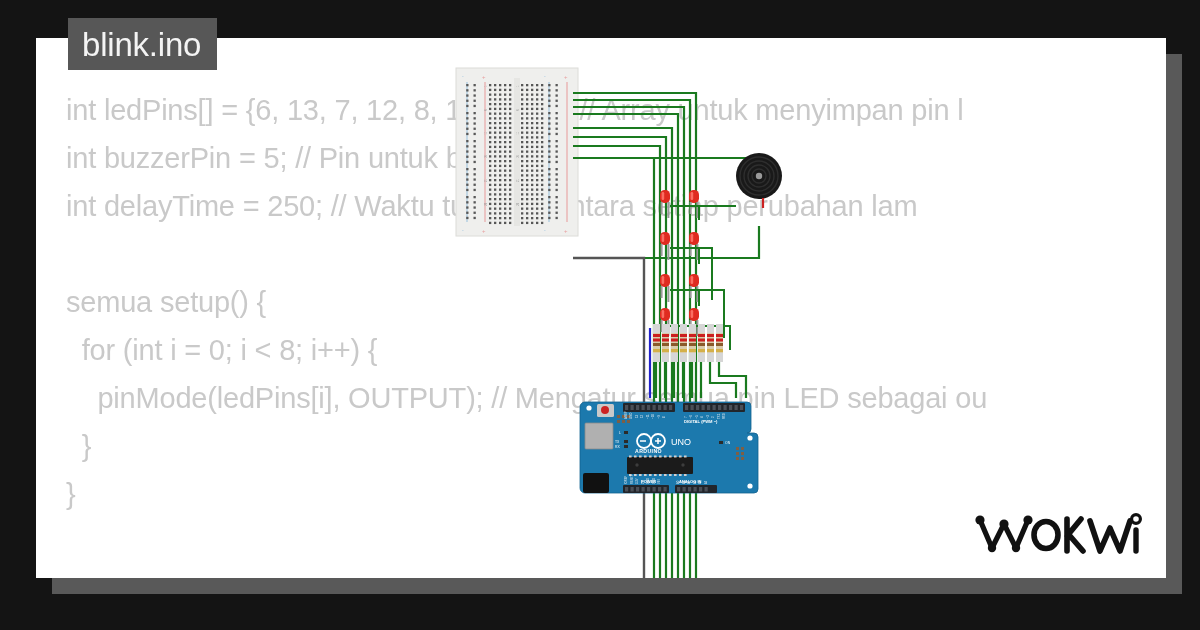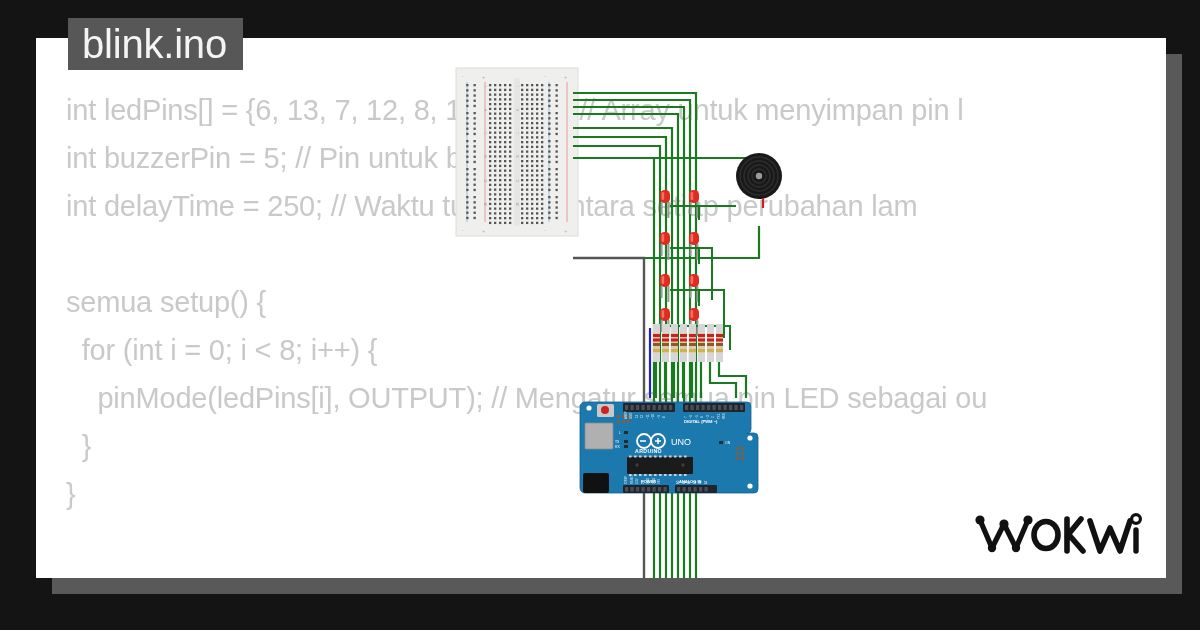--- a/index.html
+++ b/index.html
@@ -37,21 +37,21 @@
     position: absolute;
     left: 68px; top: 18px;
     height: 52px;
     padding: 0 16px 0 14px;
     background: #575757;
     display: flex; align-items: center;
     z-index: 40;
   }
   .file-tab-label {
     color: #f4f4f4;
-    font-size: 40px;
+    font-size: 33px;
     font-weight: 400;
     letter-spacing: -0.2px;
     line-height: 1;
     white-space: nowrap;
   }
 
   
   .code {
     position: absolute;
     left: 30px; top: 48px;

